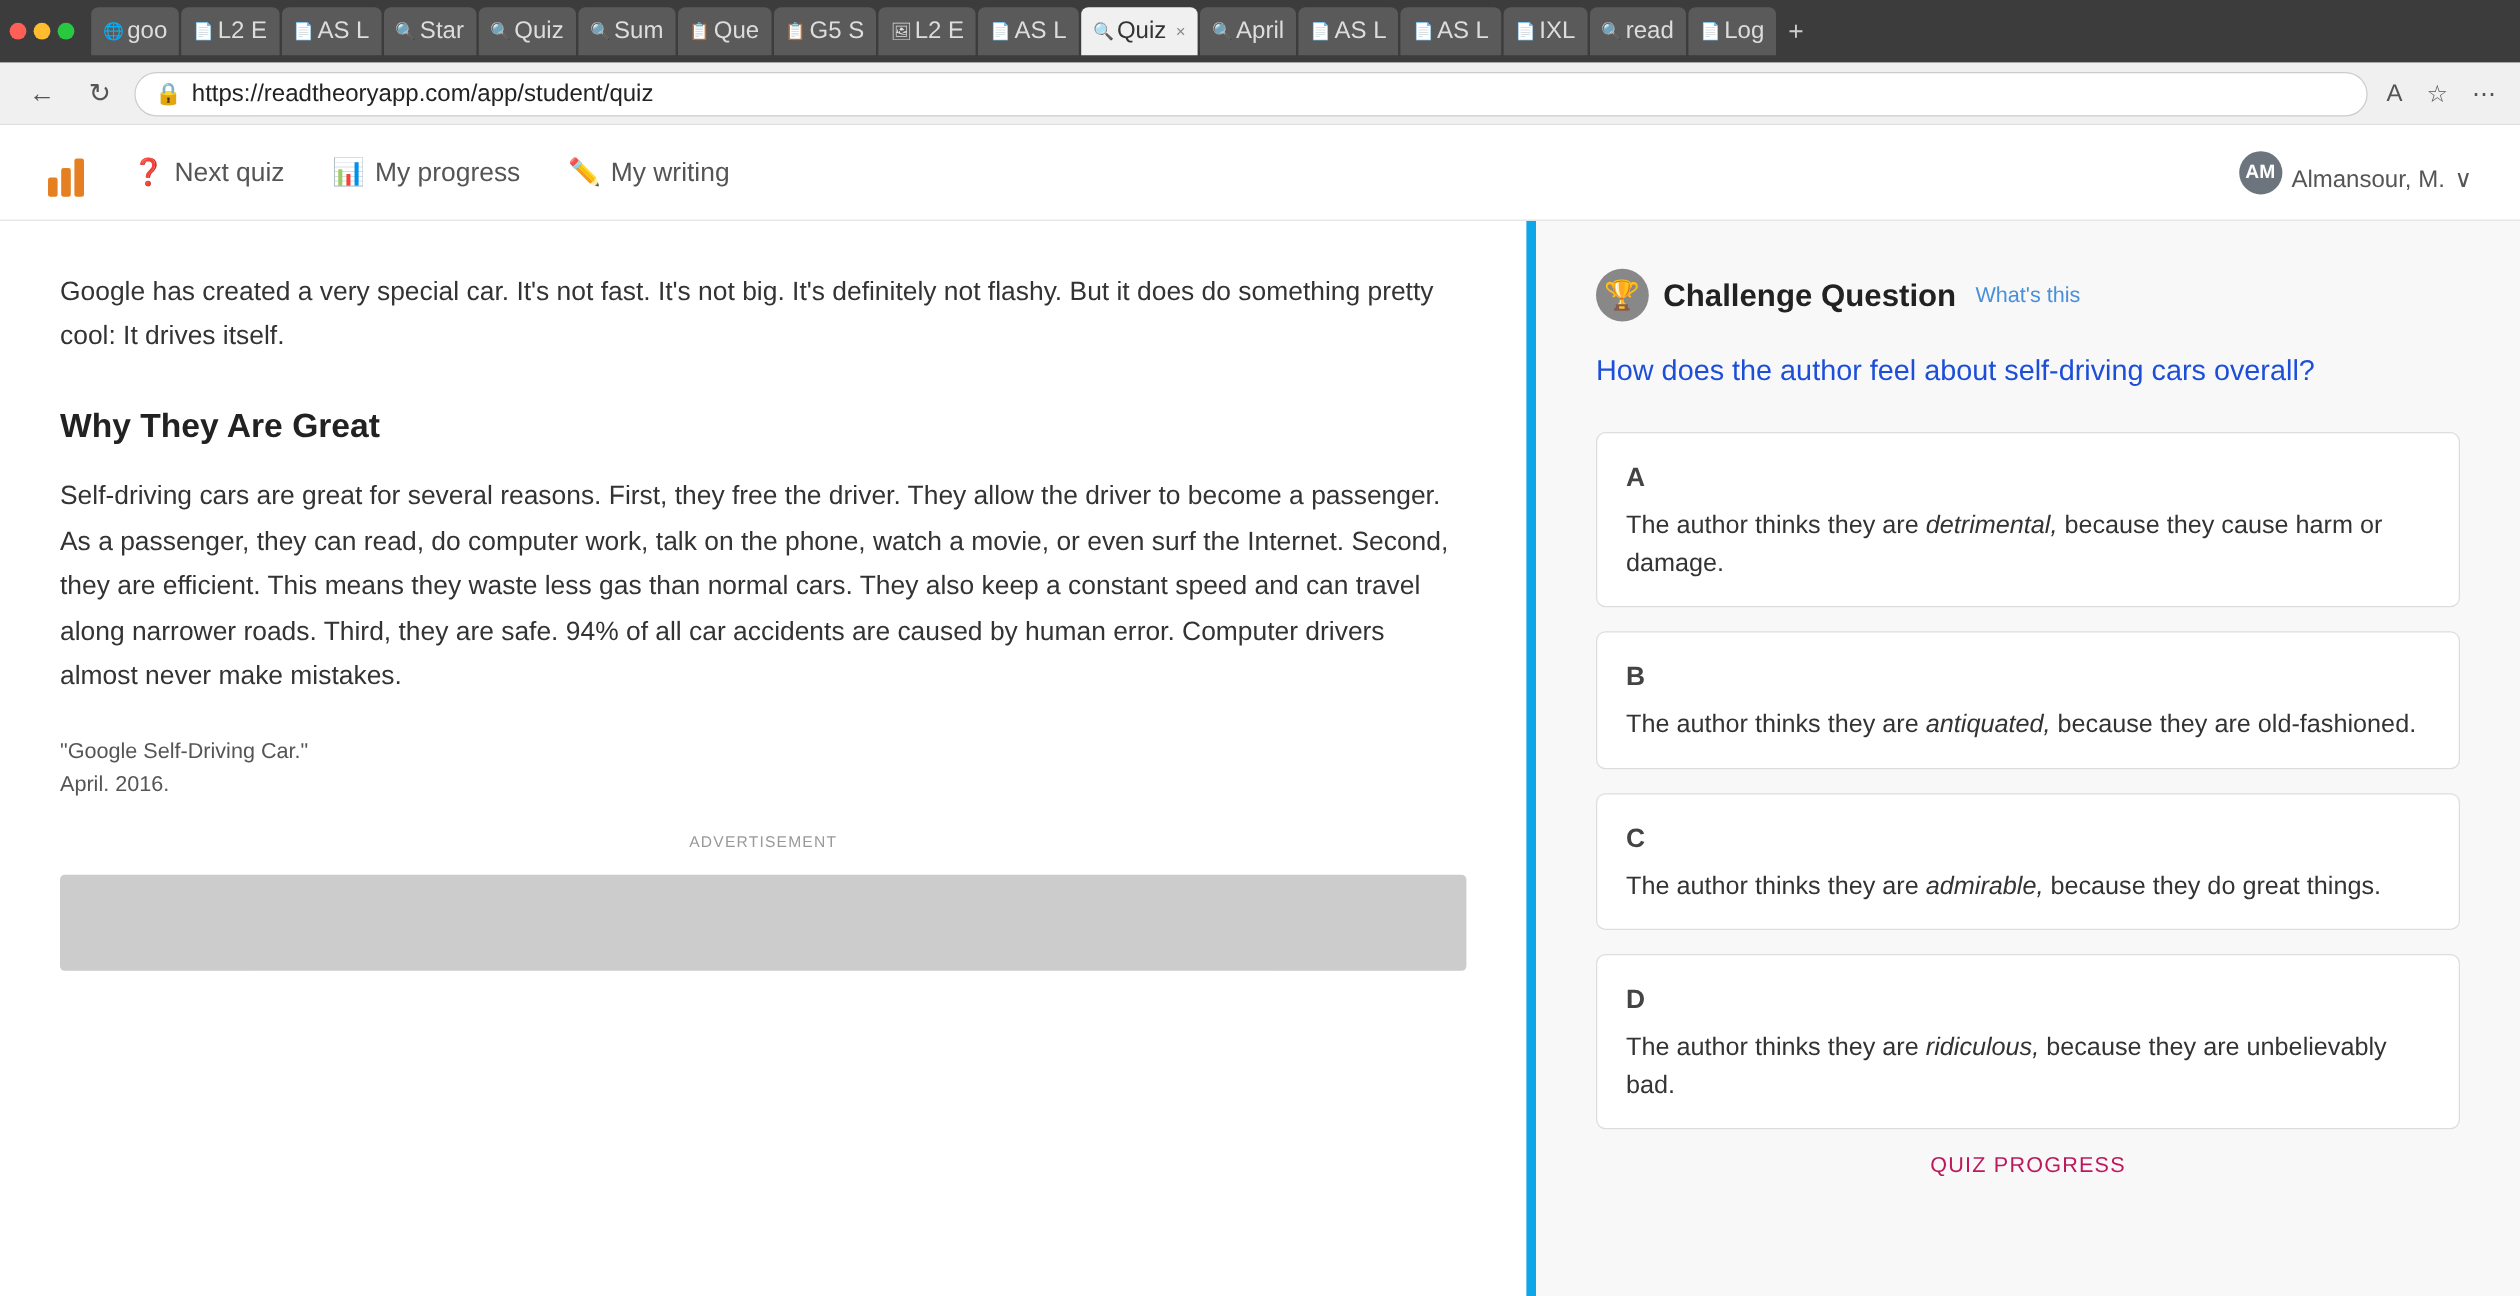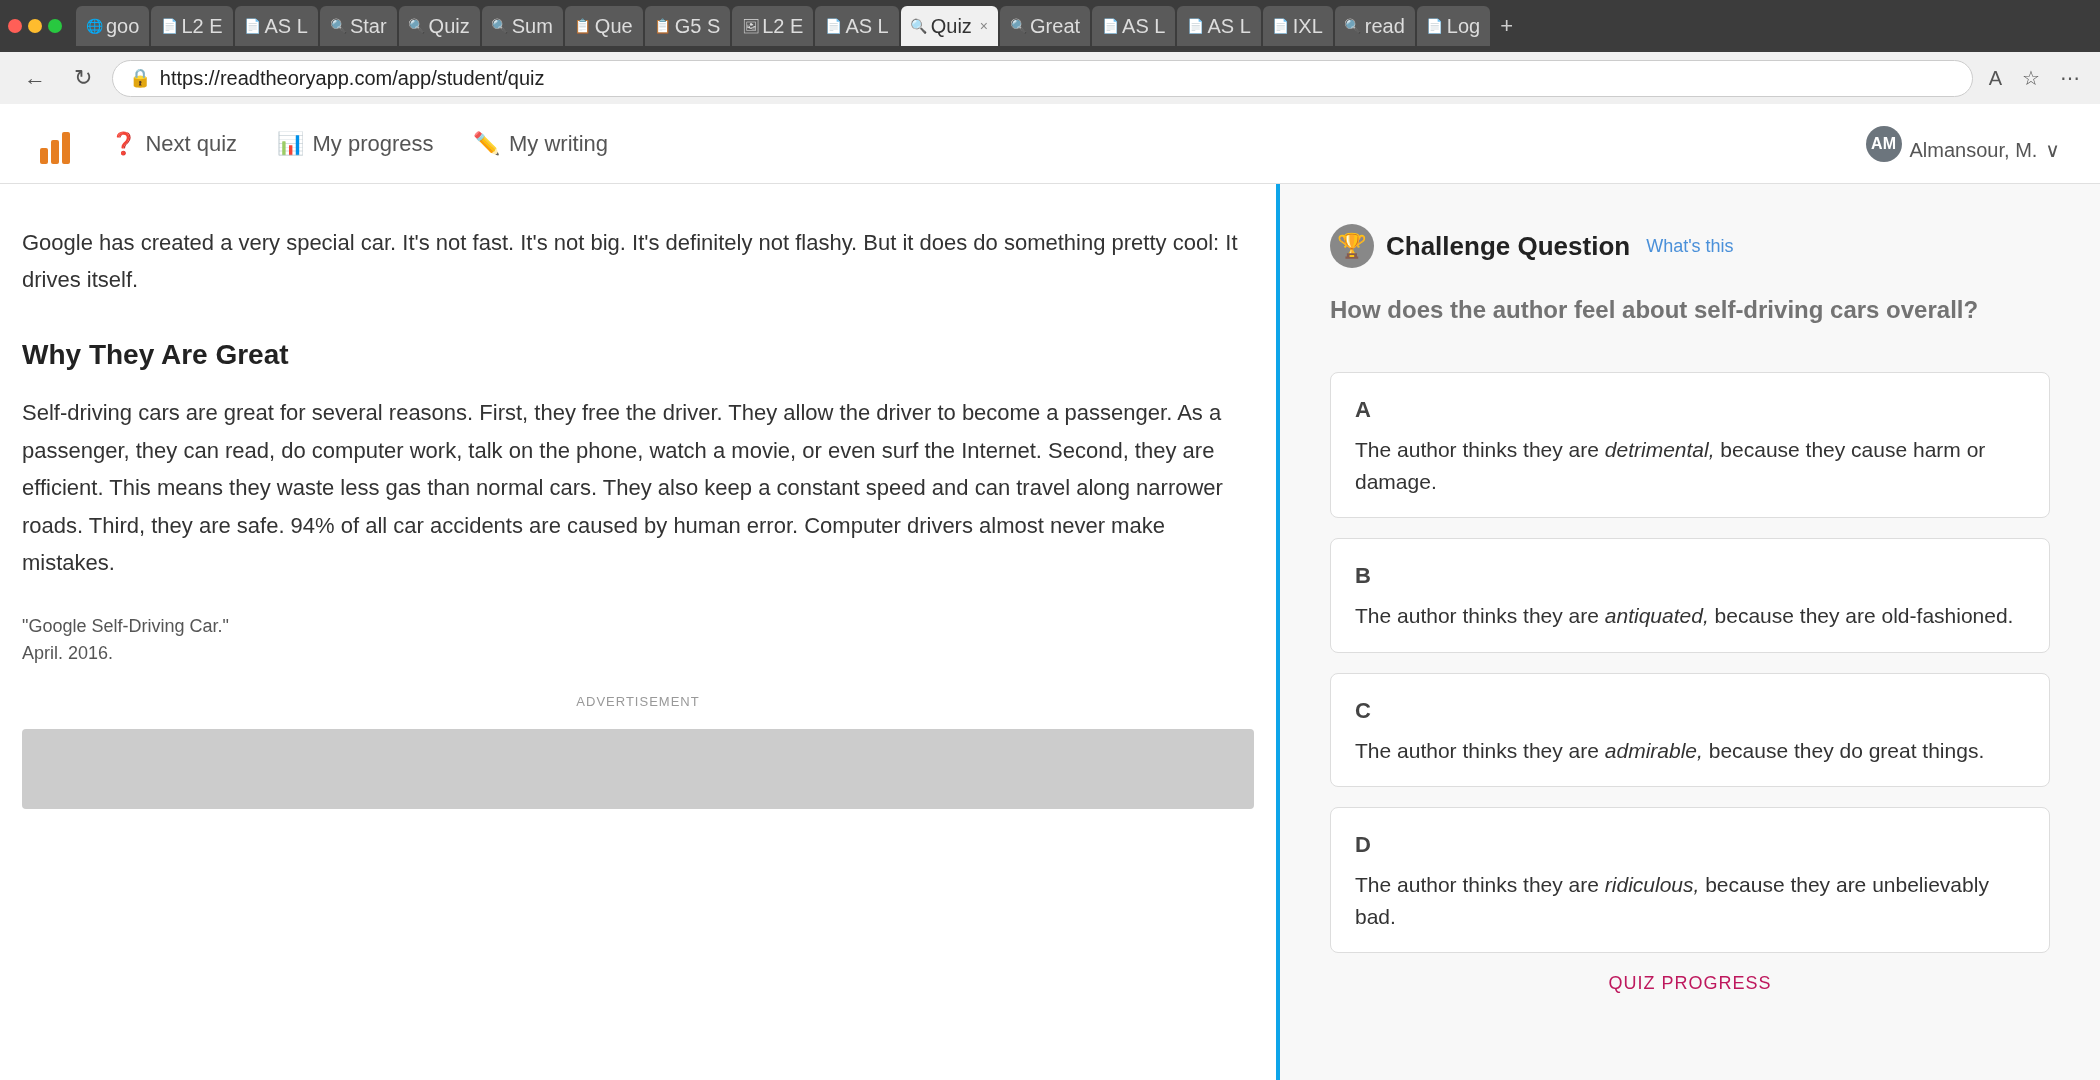--- a/index.html
+++ b/index.html
@@ -208,23 +208,23 @@
     
     .main-content {
       display: flex;
       flex: 1;
       overflow: hidden;
     }
 
     
     .reading-panel {
       flex: 1;
-      padding: 40px 22px;
+      padding: 40px 50px;
       overflow-y: auto;
-      border-right: 4px solid #0ea5e9;
+      border-right: 8px solid #0ea5e9;
       background: white;
       font-size: 22px;
       line-height: 1.7;
       color: #222;
     }
 
     .passage-intro {
       margin-bottom: 32px;
       color: #333;
     }
@@ -290,23 +290,23 @@
 
     .whats-this {
       font-size: 18px;
       color: #4a90d9;
       cursor: pointer;
       margin-left: 4px;
     }
 
     .question-text {
       font-size: 24px;
-      font-weight: bold;
-      color: #737373;
-      margin-bottom: 44px;
+      font-weight: normal;
+      color: #1d4ed8;
+      margin-bottom: 32px;
       line-height: 1.5;
     }
 
     .answer-option {
       background: white;
       border: 1px solid #ddd;
       border-radius: 8px;
       padding: 20px 24px;
       margin-bottom: 20px;
       cursor: pointer;
@@ -394,21 +394,21 @@
       <span class="favicon">📄</span>
       <span>AS L</span>
     </div>
     <div class="tab-item active">
       <span class="favicon">🔍</span>
       <span>Quiz</span>
       <span class="tab-close">×</span>
     </div>
     <div class="tab-item">
       <span class="favicon">🔍</span>
-      <span>Great</span>
+      <span>April</span>
     </div>
     <div class="tab-item">
       <span class="favicon">📄</span>
       <span>AS L</span>
     </div>
     <div class="tab-item">
       <span class="favicon">📄</span>
       <span>AS L</span>
     </div>
     <div class="tab-item">

